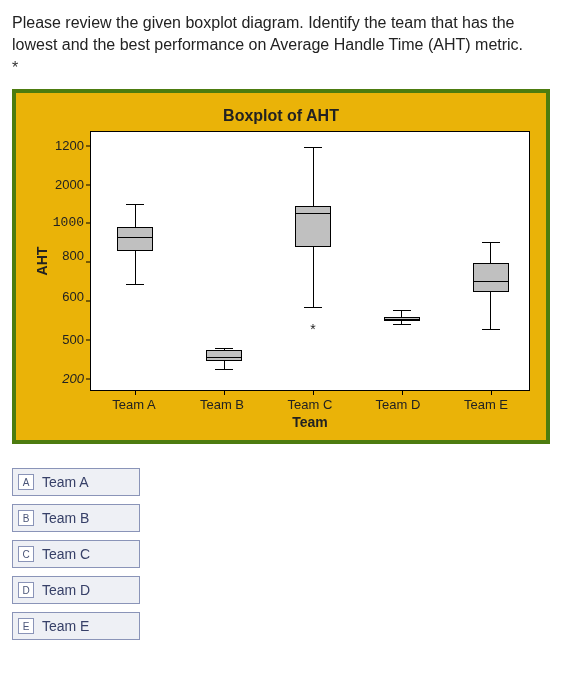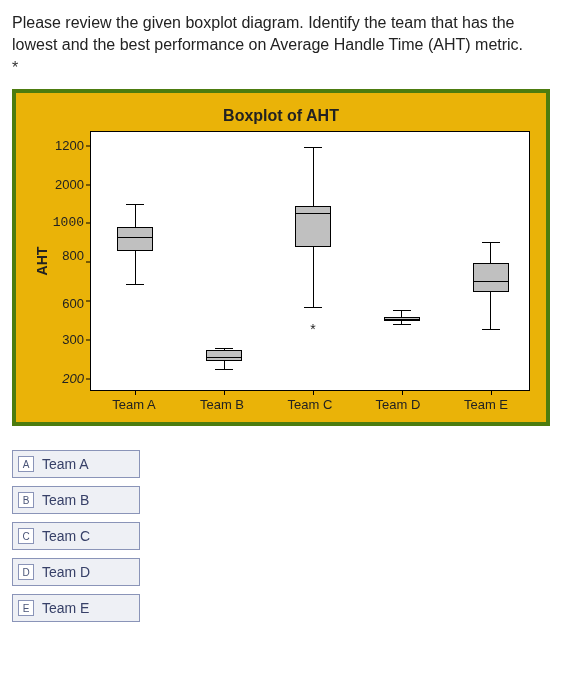--- a/index.html
+++ b/index.html
@@ -133,22 +133,22 @@
 <div class="asterisk">*</div>
 
 <div class="chart-outer">
   <div class="chart-title">Boxplot of AHT</div>
   <div class="plot-wrap">
     <div class="ylabel-col">
       <div class="ylabel">AHT</div>
     </div>
     <div class="yticks-col" id="yticks-col" style="height: 260px;">
         <div class="ytick" style="top: 246.418px; font-style: italic;">200</div>
-        <div class="ytick" style="top: 207.612px;">300</div>
-        <div class="ytick" style="top: 172px;">600</div>
+        <div class="ytick" style="top: 207.612px;">500</div>
+        <div class="ytick" style="top: 165px;">600</div>
         <div class="ytick" style="top: 124px;">800</div>
         <div class="ytick" style="top: 91.194px; font-family: Liberation Mono, monospace;">1000</div>
         <div class="ytick" style="top: 52.3881px;">2000</div>
         <div class="ytick" style="top: 13.5821px;">1200</div>
       </div>
     <div class="plot-area" id="plot-area">
         <div class="tickmark-y" style="top: 246.418px;"></div>
         <div class="tickmark-y" style="top: 207.612px;"></div>
         <div class="tickmark-y" style="top: 168.806px;"></div>
         <div class="tickmark-y" style="top: 130px;"></div>
@@ -188,20 +188,21 @@
         <div class="tickmark-x" style="left: 399.6px;"></div>
       </div>
   </div>
   <div class="xticks" id="xticks">
       <div class="xtick">Team A</div>
       <div class="xtick">Team B</div>
       <div class="xtick">Team C</div>
       <div class="xtick">Team D</div>
       <div class="xtick">Team E</div>
     </div>
+  <div class="xlabel">Team</div>
 </div>
 
 <div class="options" id="options">
     <div class="option">
       <div class="key">A</div>
       <div class="label">Team A</div>
     </div>
     <div class="option">
       <div class="key">B</div>
       <div class="label">Team B</div>

